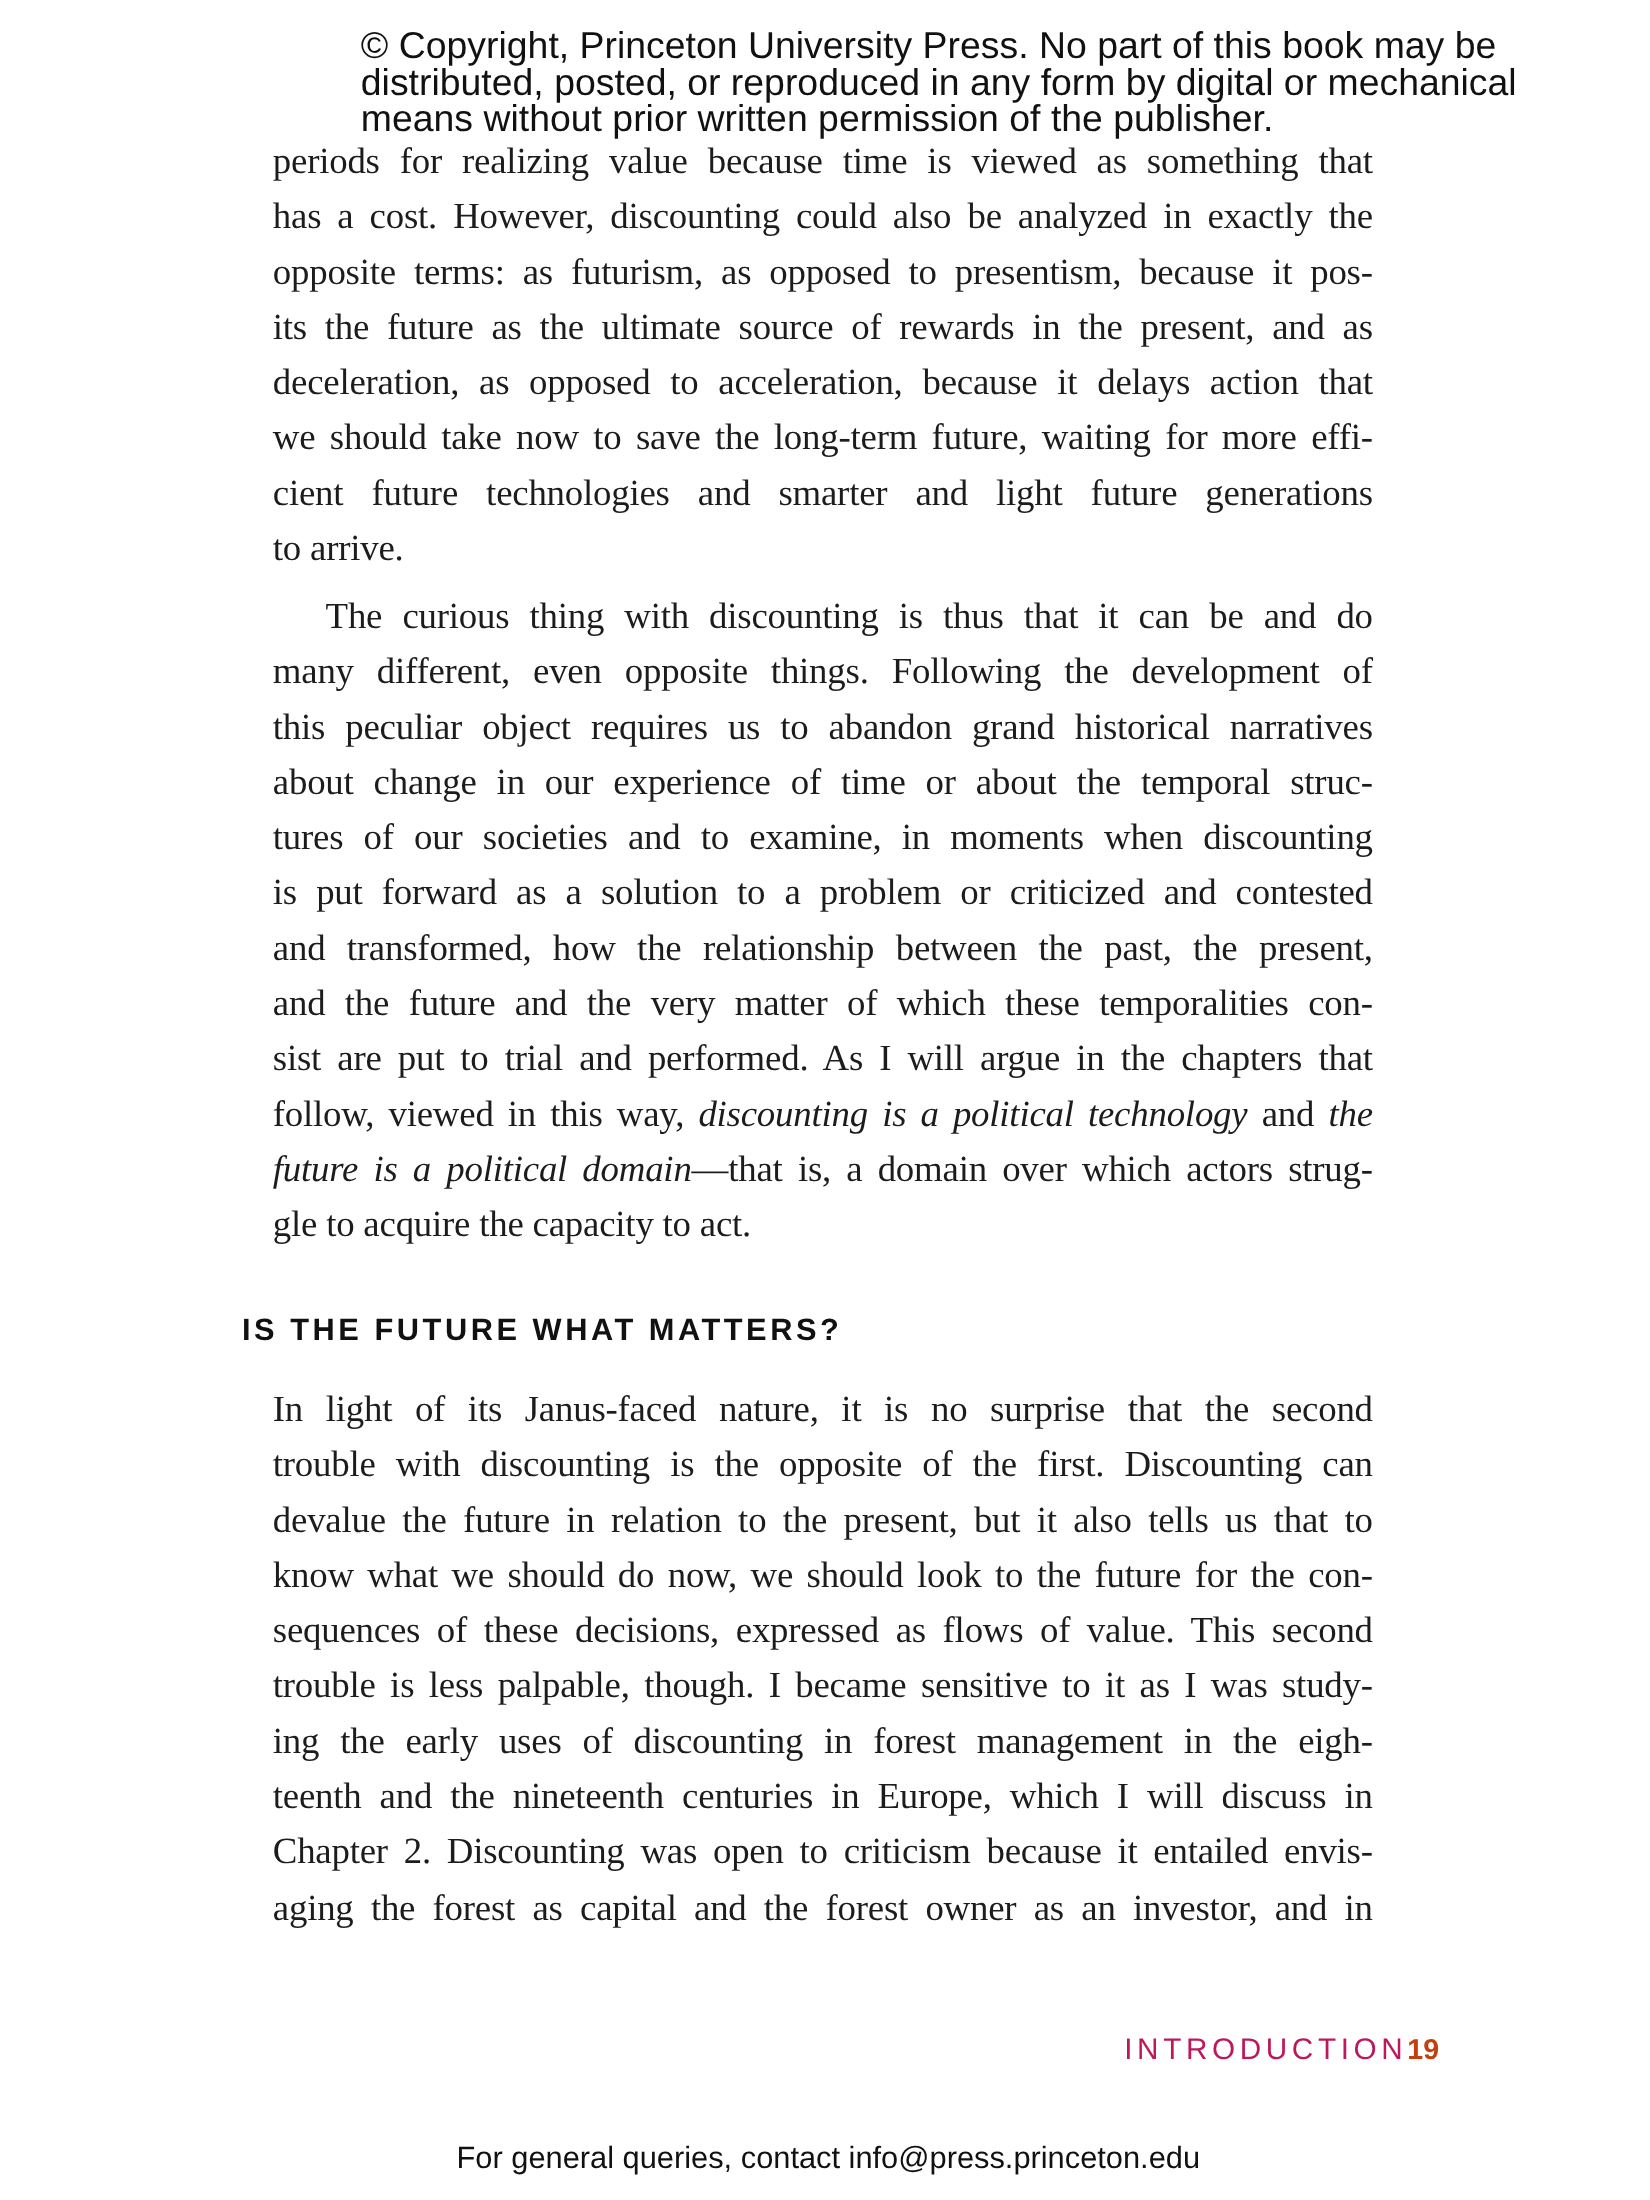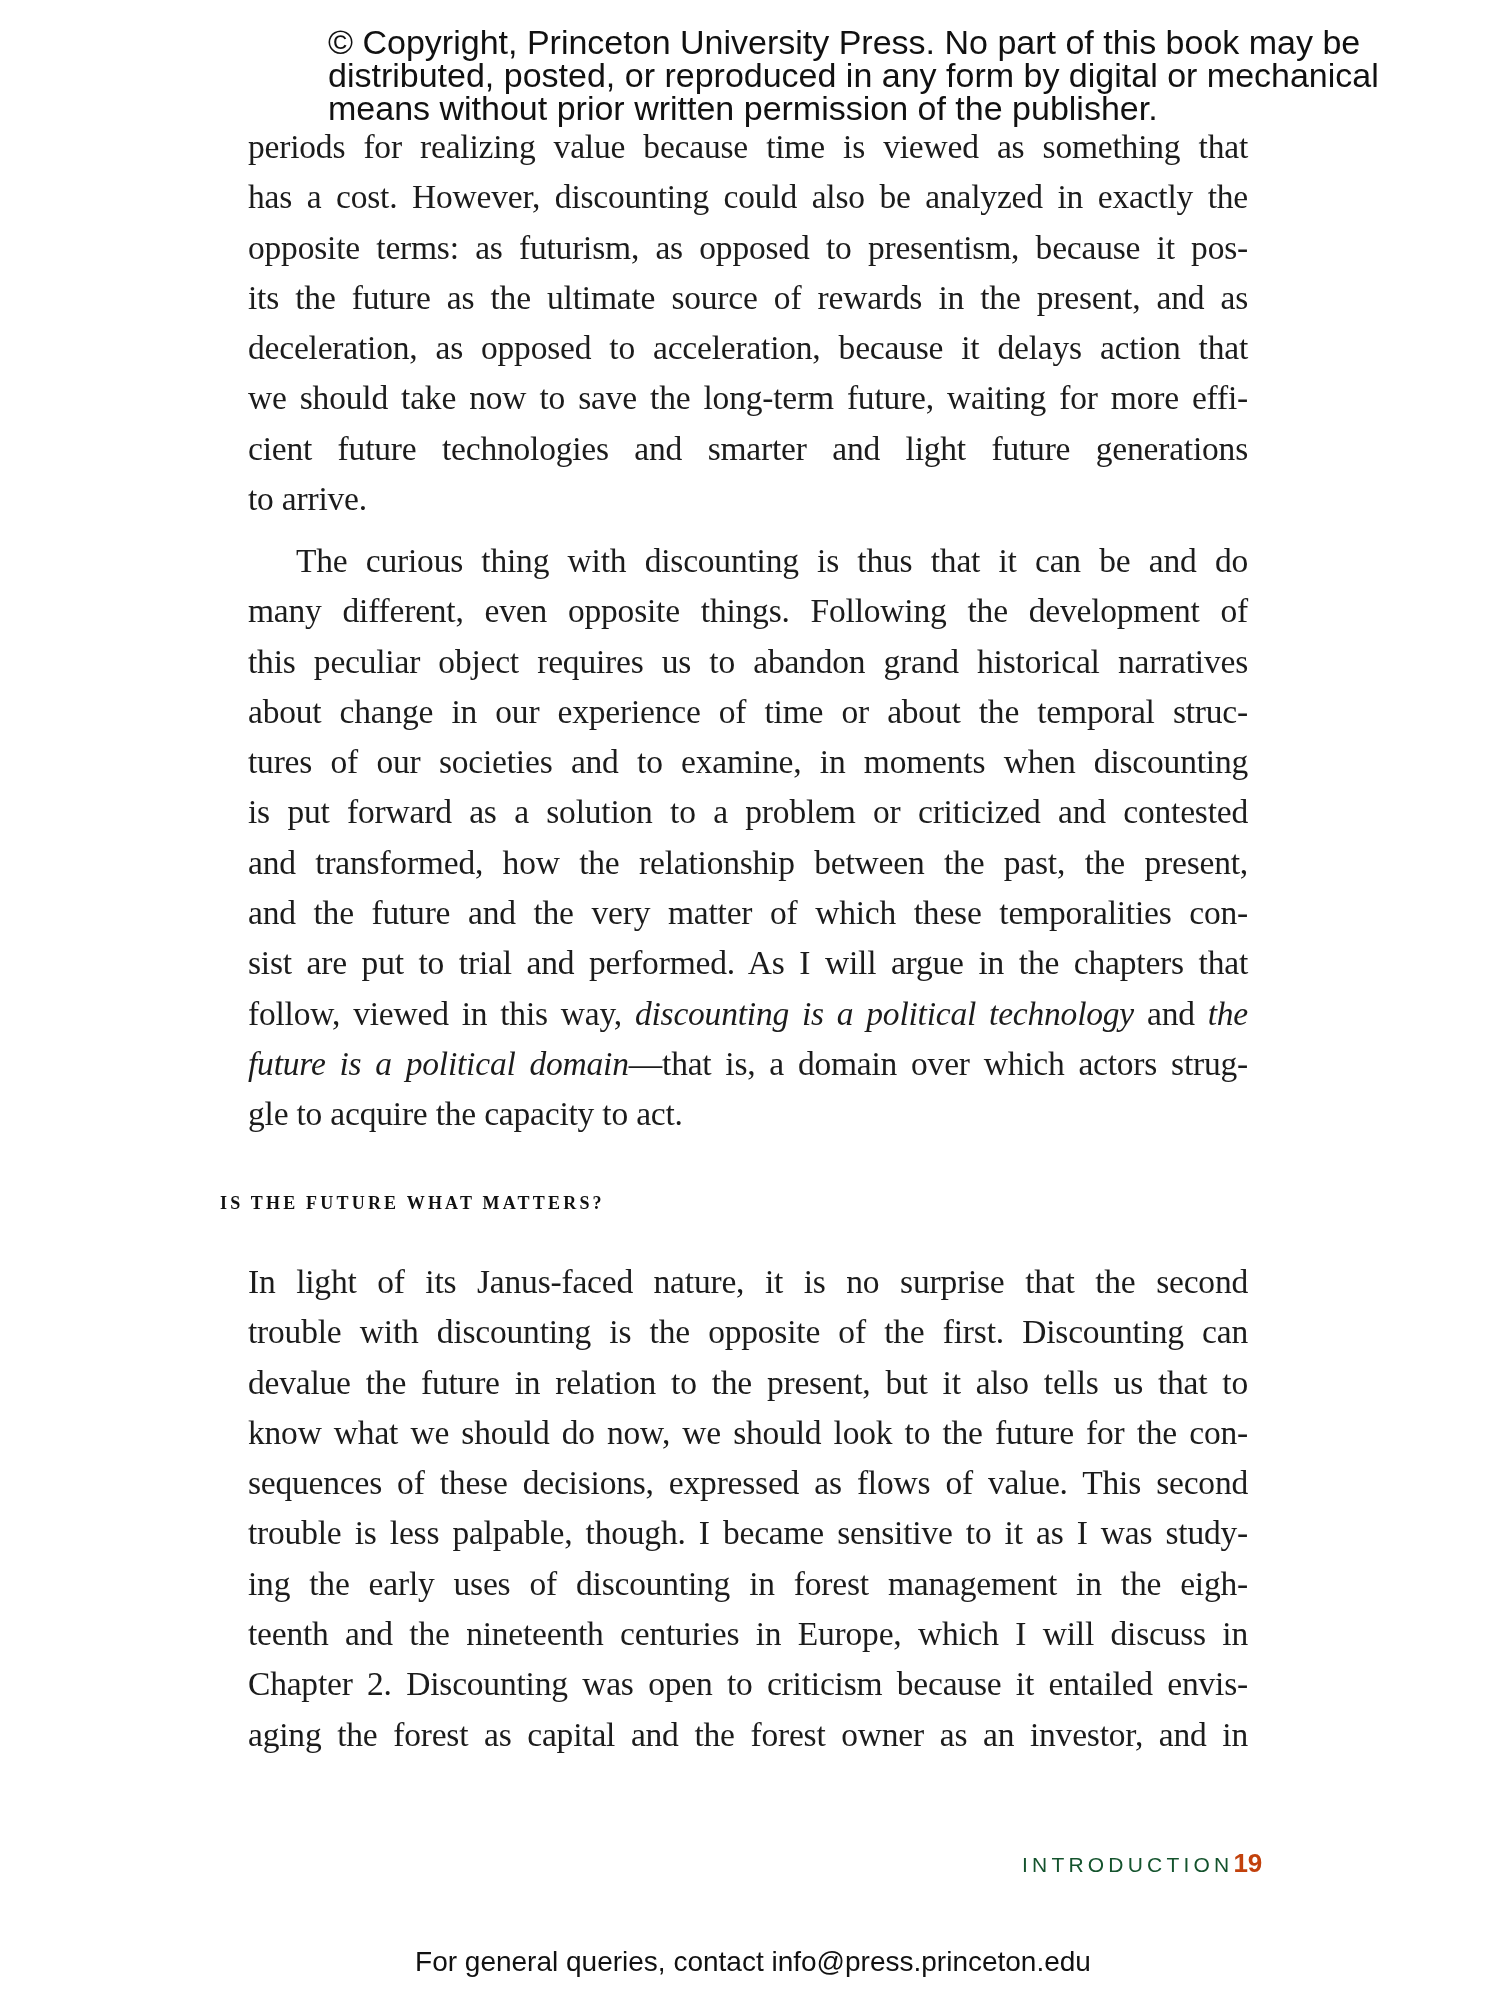--- a/index.html
+++ b/index.html
@@ -18,29 +18,29 @@
     text-align: justify; text-align-last: justify; letter-spacing: -0.2px; margin-left: 28px;
   }
   .line.last { text-align-last: left; }
   .line.indent { padding-left: 48px; }
   .para1 { top: 122px; }
   .para2 { top: 536px; }
   .para3 { top: 1257px; }
   em { font-style: italic; }
   .heading {
     position: absolute; left: 220px; top: 1193px;
-    font-family: Liberation Serif, serif; font-weight: bold; font-size: 18px;
+    font-family: Liberation Sans, sans-serif; font-weight: bold; font-size: 28px;
     letter-spacing: 3.2px; color: #111;
   }
   .running-footer {
     position: absolute; left: 1022px; top: 1848px; width: 228px;
     display: flex; justify-content: space-between; align-items: baseline;
   }
   .running-footer .section {
-    font-family: "Liberation Sans", sans-serif; font-size: 21px; letter-spacing: 4.2px; color: #14532d;
+    font-family: "Liberation Sans", sans-serif; font-size: 27px; letter-spacing: 4.2px; color: #be185d;
   }
   .running-footer .page-num {
     font-family: "Liberation Sans", sans-serif; font-weight: bold; font-size: 26px; color: #c2410c;
   }
   .contact {
     position: absolute; left: 388px; top: 1946px; width: 730px; text-align: center;
     font-family: "Liberation Sans", sans-serif; font-size: 28px; color: #111; white-space: nowrap;
   }
 </style>
 </head>

